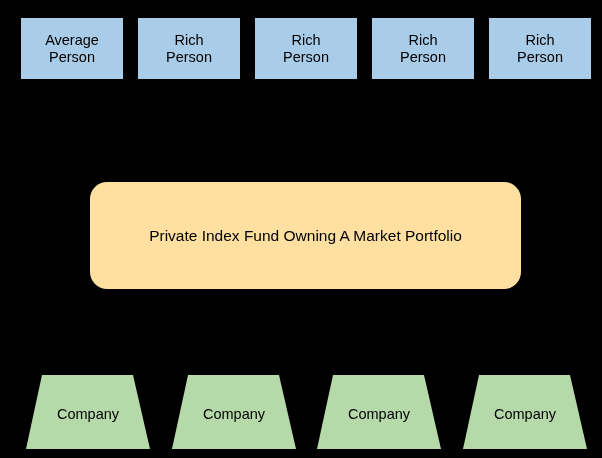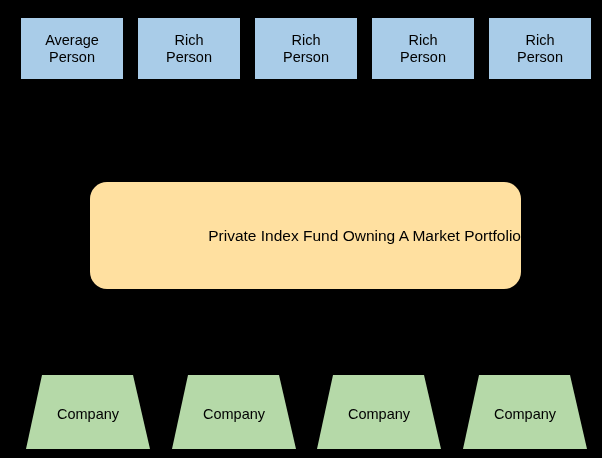--- a/index.html
+++ b/index.html
@@ -54,21 +54,21 @@
   .fund-box {
     position: absolute;
     left: 90px;
     top: 182px;
     width: 431px;
     height: 107px;
     background: #ffe0a0;
     border-radius: 17px;
     display: flex;
     align-items: center;
-    justify-content: flex-end;
+    justify-content: center;
     box-sizing: border-box;
   }
   .fund-label {
     font-size: 15.5px;
     color: #000000;
     text-align: center;
     white-space: nowrap;
   }
 
   

